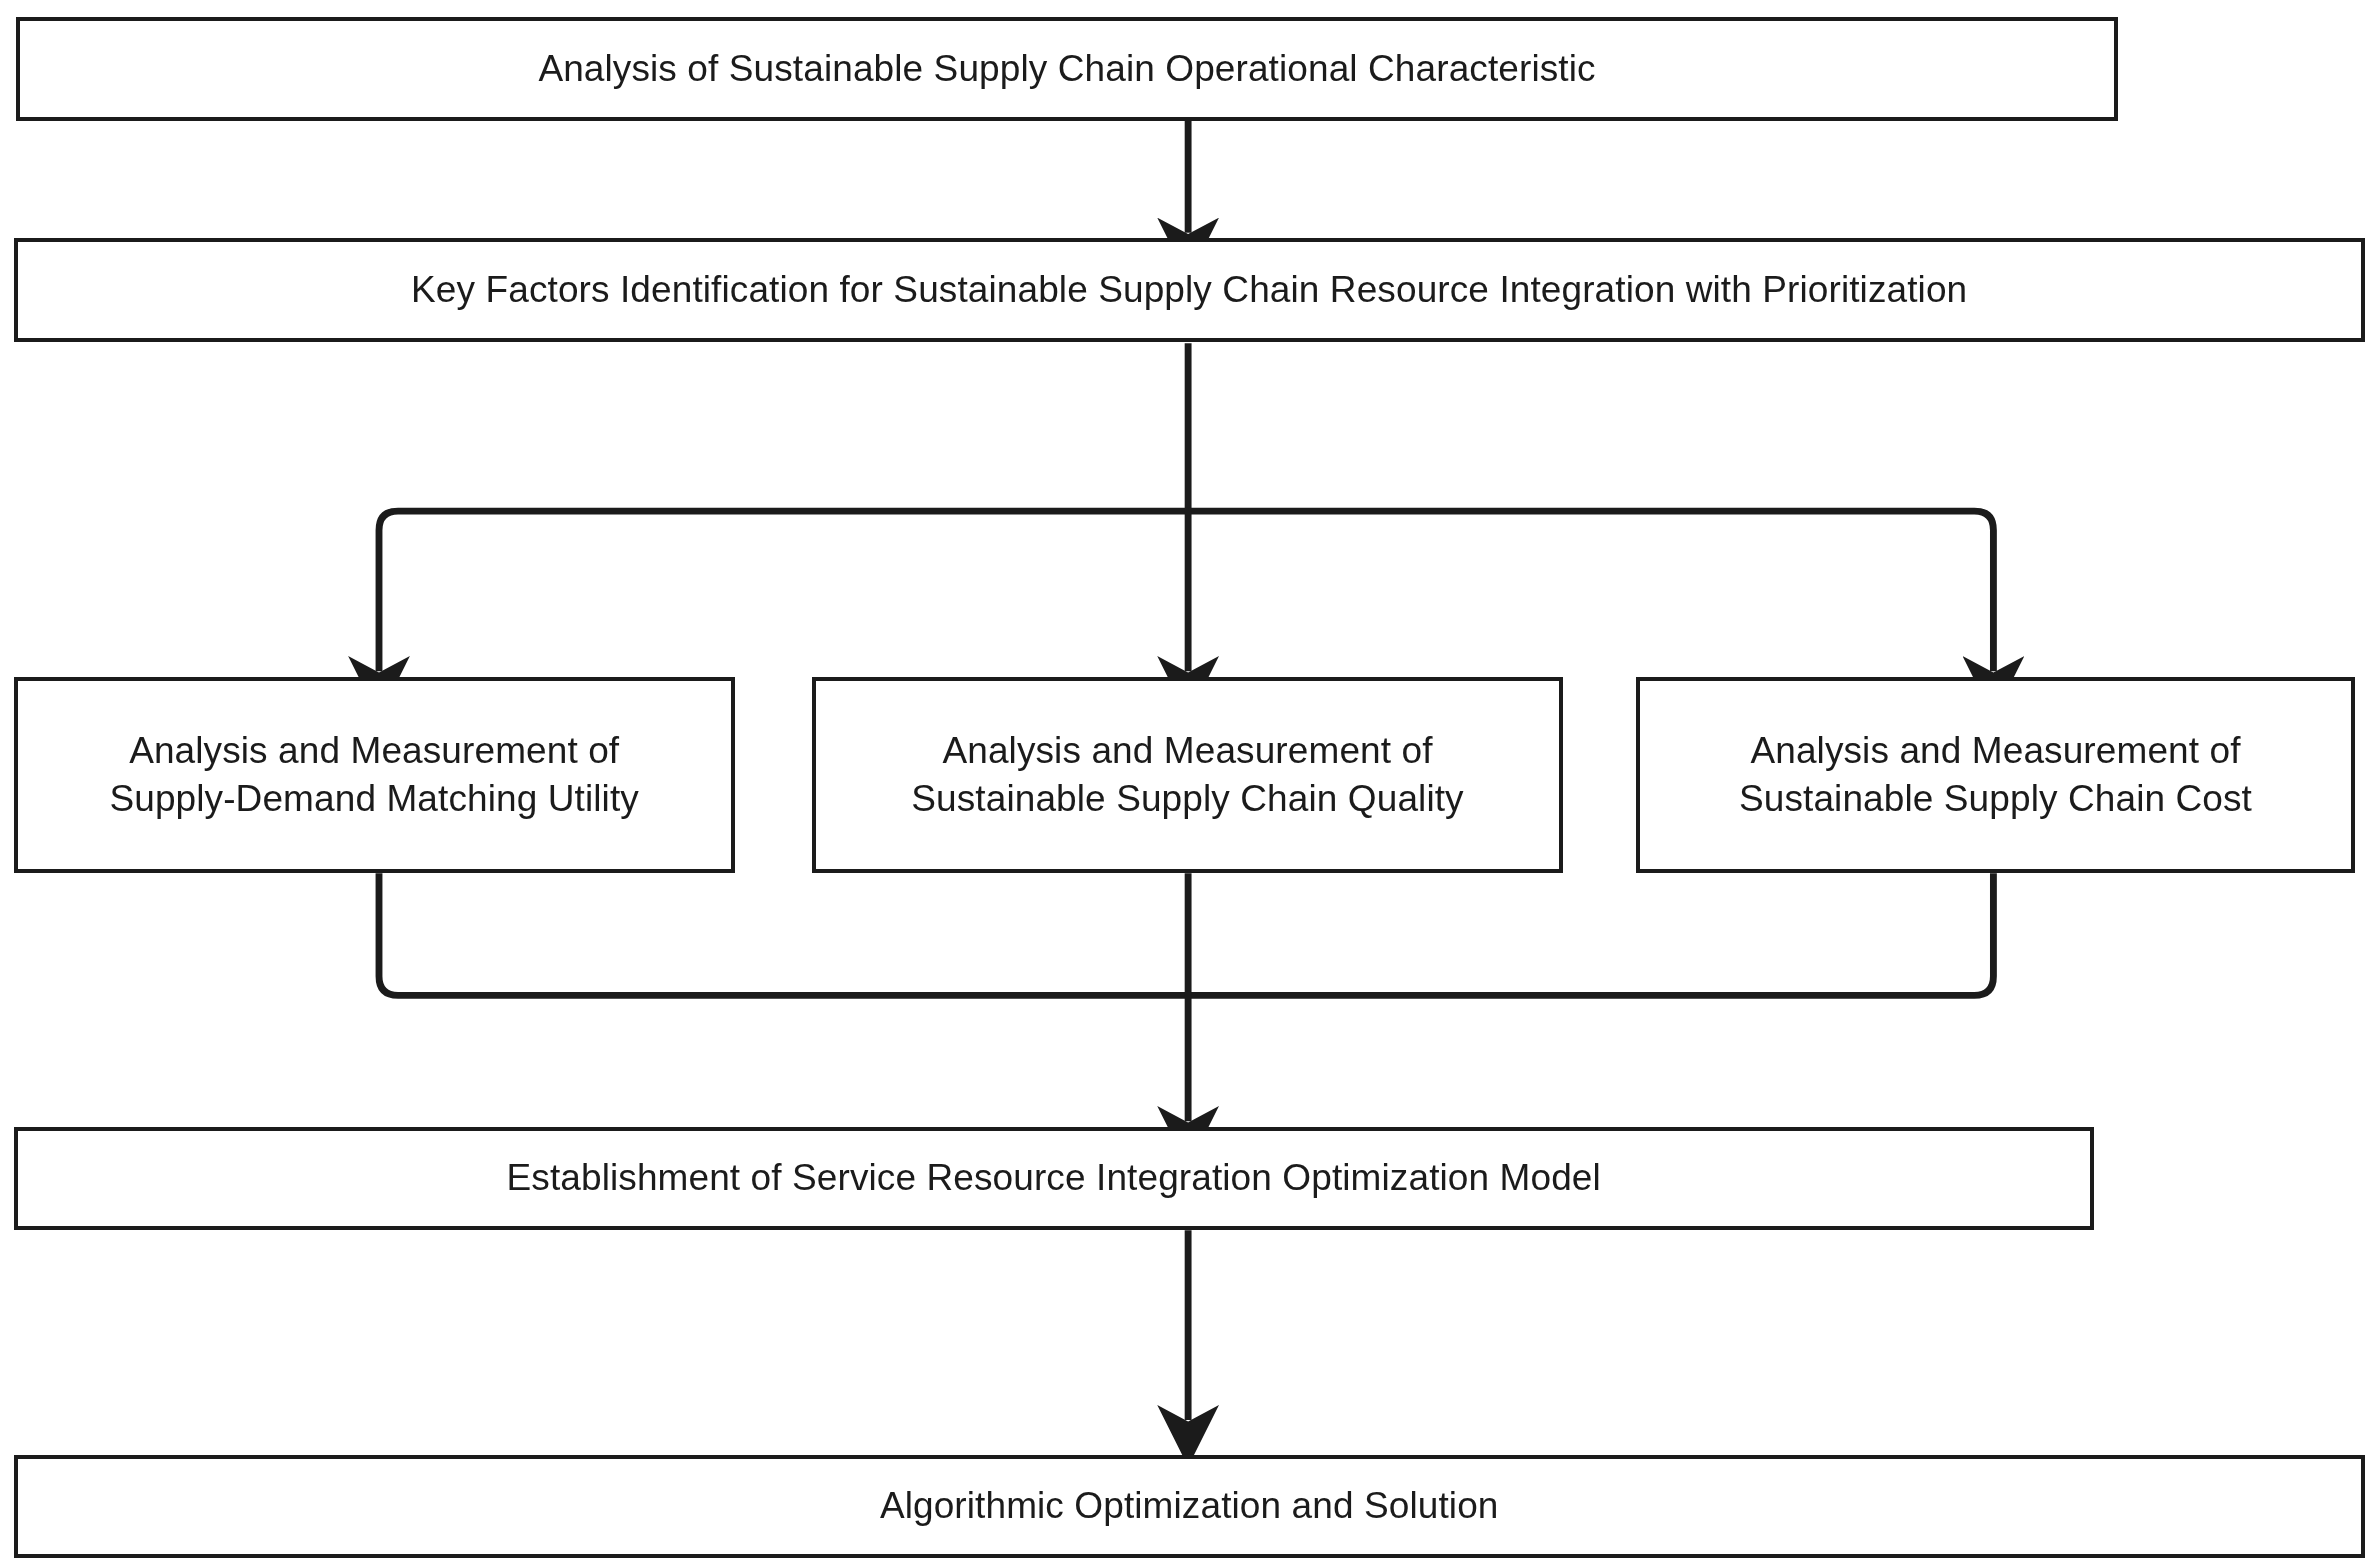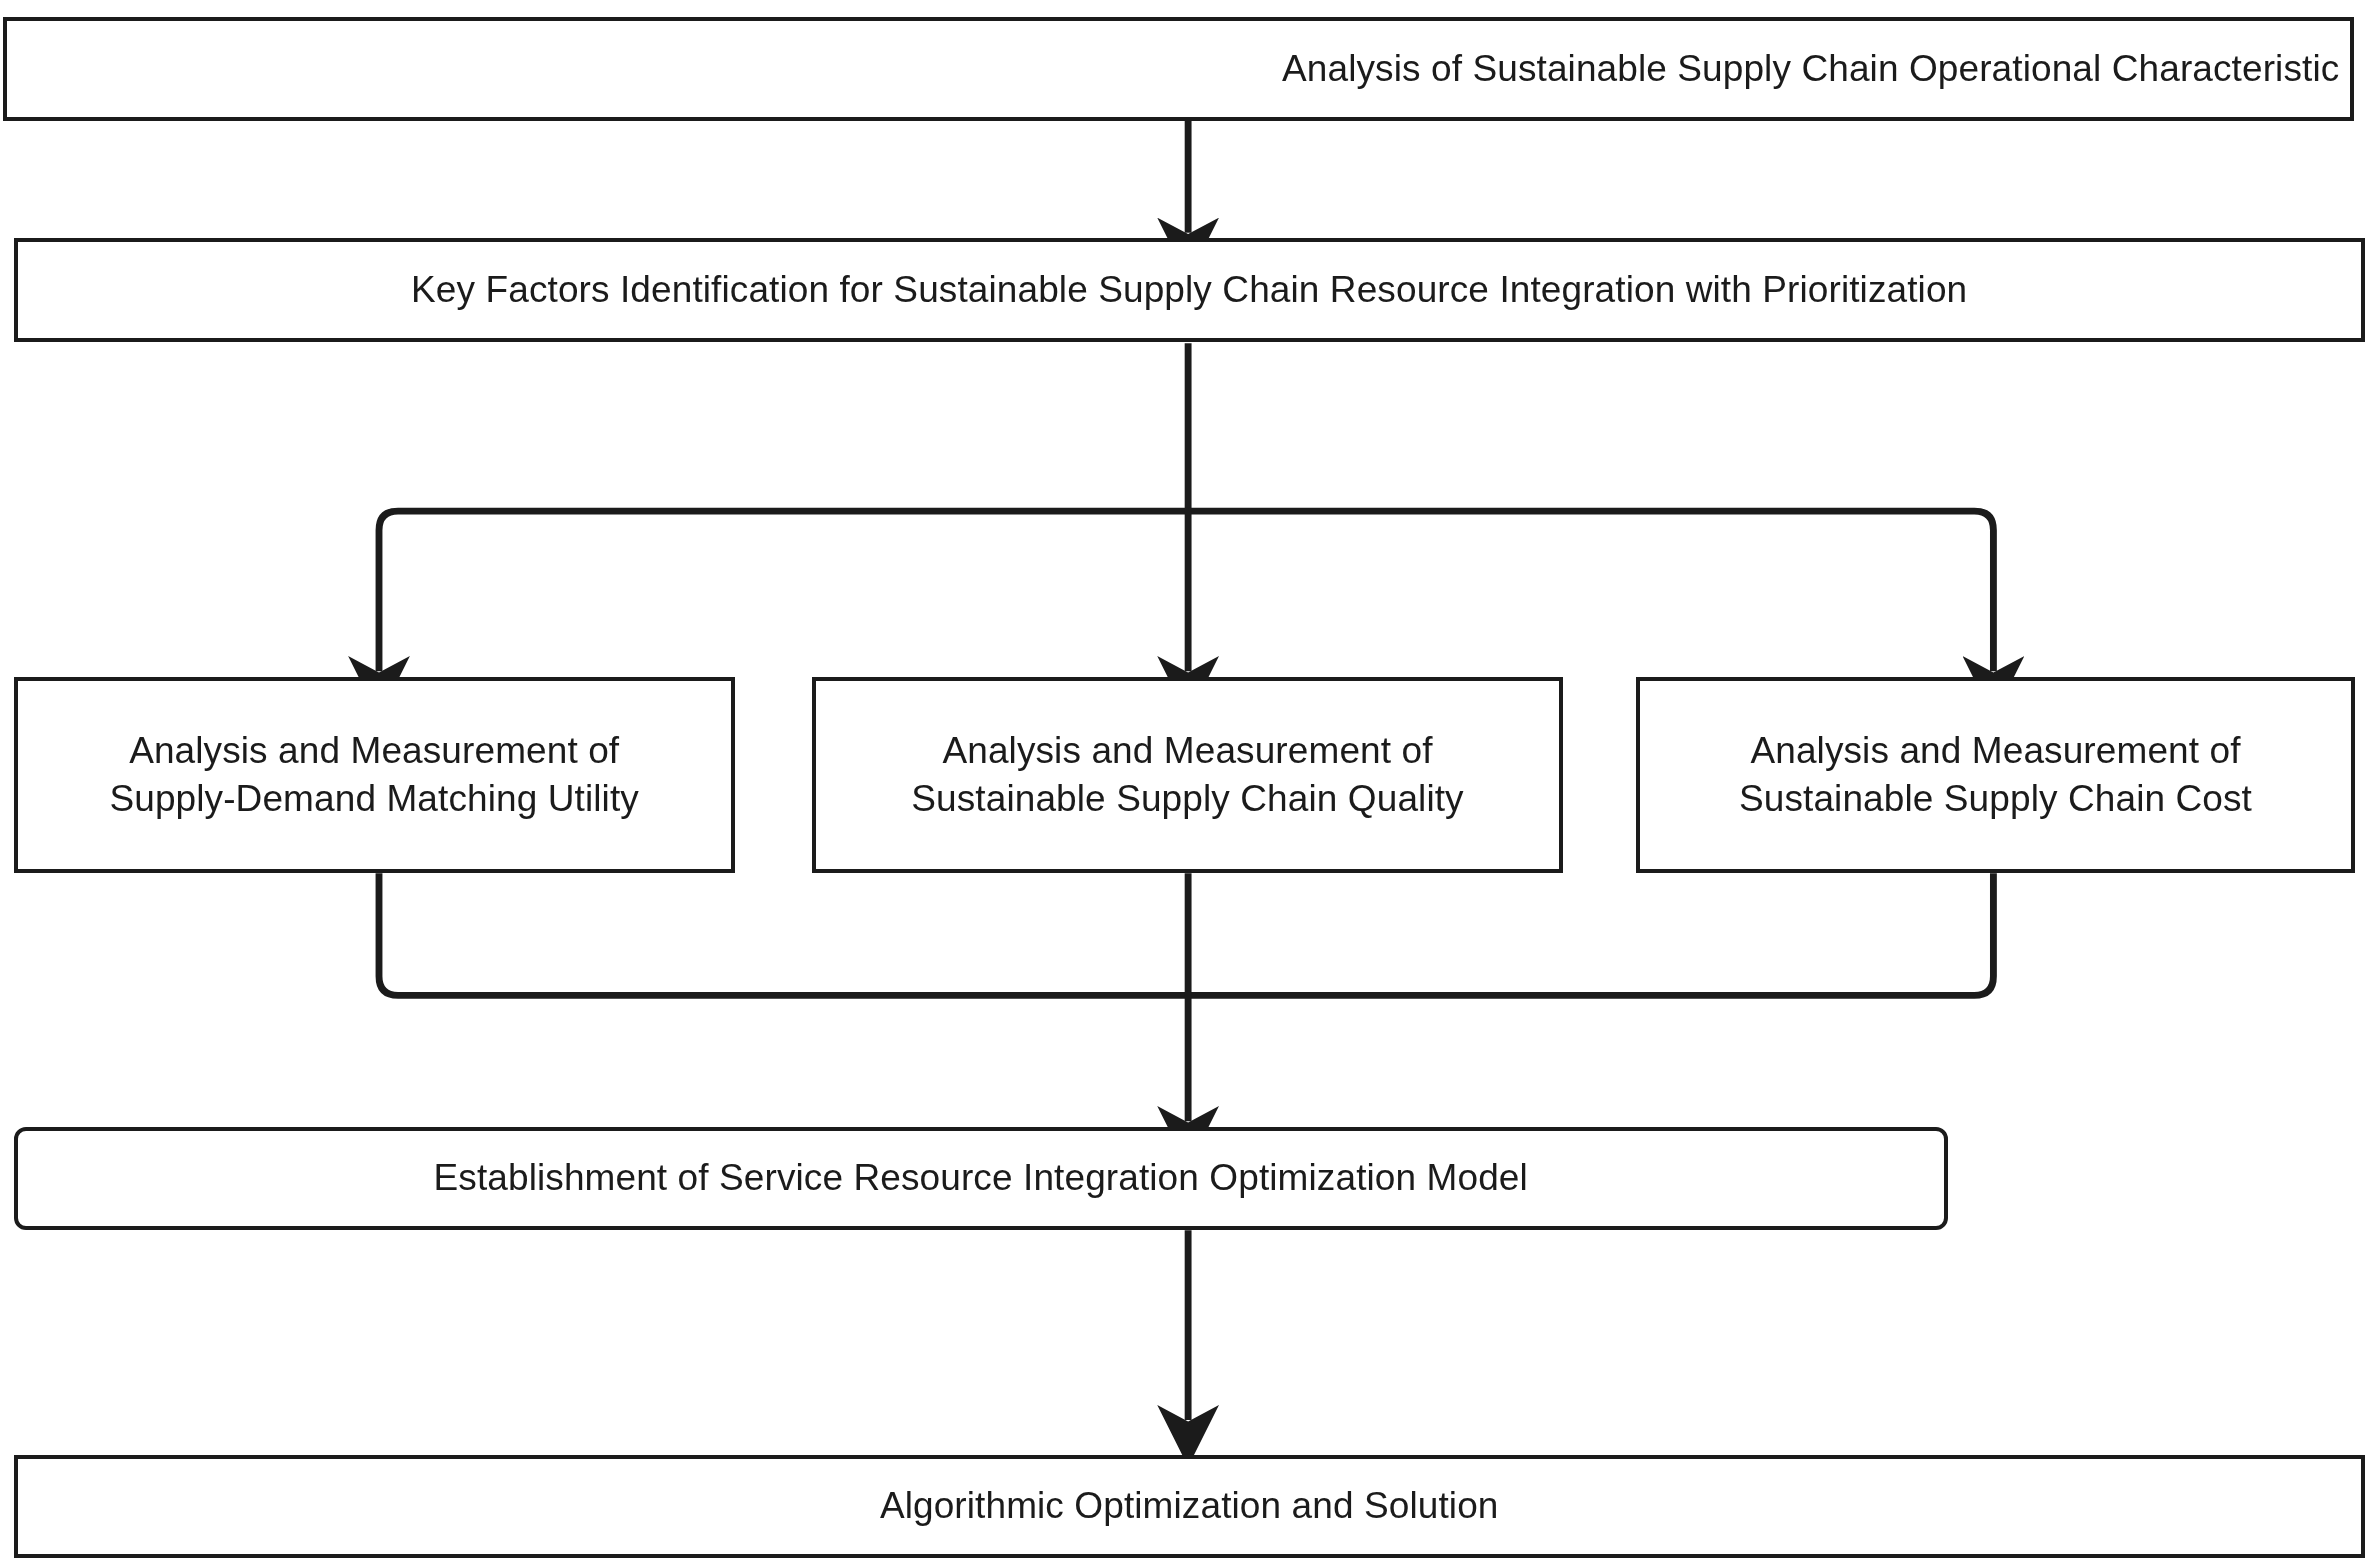--- a/index.html
+++ b/index.html
@@ -38,26 +38,26 @@
     letter-spacing: 0.1px;
     font-weight: 400;
     z-index: 2;
   }
   .node-label {
     display: block;
     white-space: pre-line;
     padding: 0 10.7px;
   }
   
-  #node-analysis-characteristic { left: 3px;   top: 17px;   width: 2351px; height: 104px; justify-content: flex-end; }
+  #node-analysis-characteristic { left: 16px;   top: 17px;   width: 2102px; height: 104px; }
   #node-key-factors            { left: 13.7px;   top: 238px;  width: 2351px; height: 104px; }
   #node-supply-demand-utility  { left: 13.7px;   top: 677px;  width: 721px;  height: 196px; }
   #node-supply-chain-quality   { left: 812px; top: 677px;  width: 751px;  height: 196px; }
   #node-supply-chain-cost      { left: 1636px; top: 677px;  width: 719px;  height: 196px; }
-  #node-optimization-model     { left: 13.7px;   top: 1127px; width: 1934px; height: 103px; border-radius: 12px; }
+  #node-optimization-model     { left: 13.7px;   top: 1127px; width: 2080px; height: 103px; }
   #node-algorithmic-solution   { left: 13.7px;   top: 1426px; width: 2351px; height: 103px; margin-top: 29px; }
 </style>
 </head>
 <body>
 
 <div id="canvas">
 
   <svg class="flow-svg" viewBox="0 0 3117 2044">
     <defs>
       <marker id="arrowhead" markerWidth="10" markerHeight="9" refX="2.2" refY="4.5" orient="auto" markerUnits="strokeWidth">

